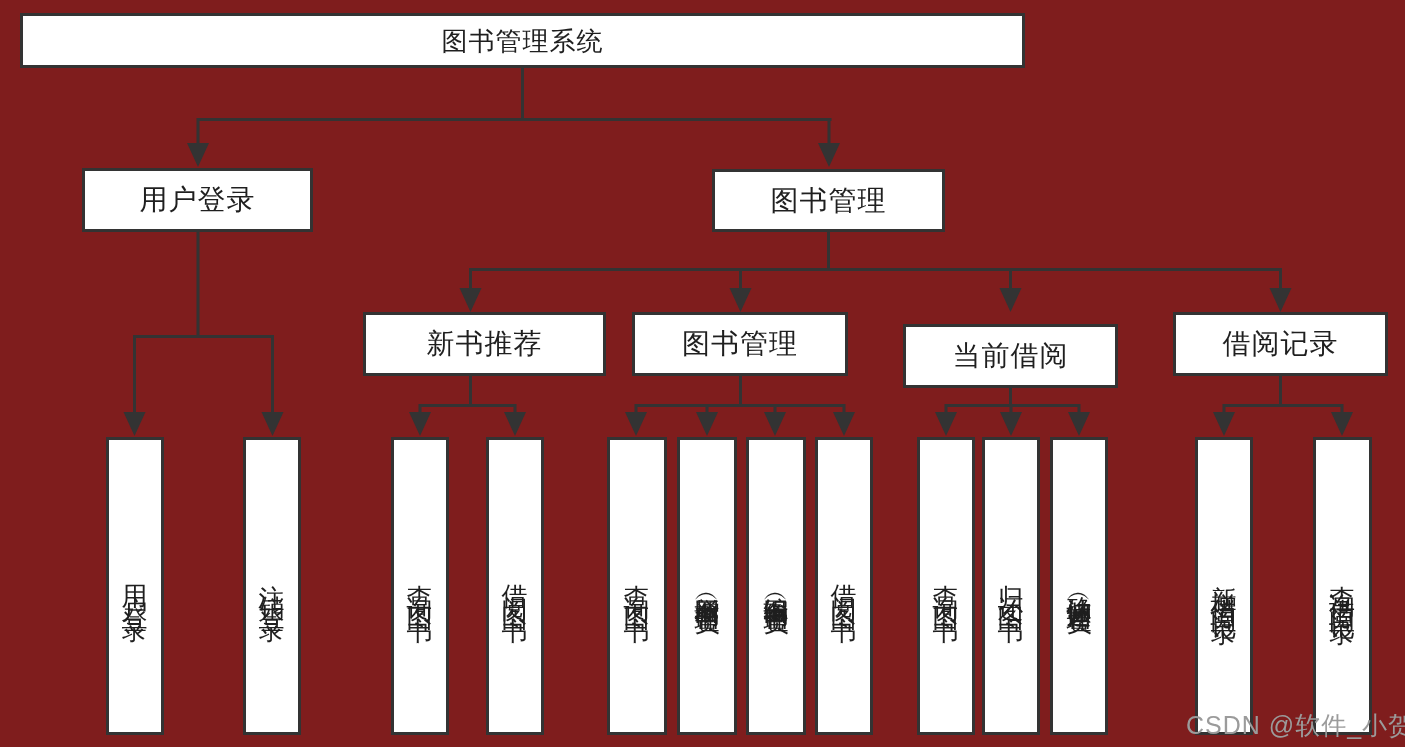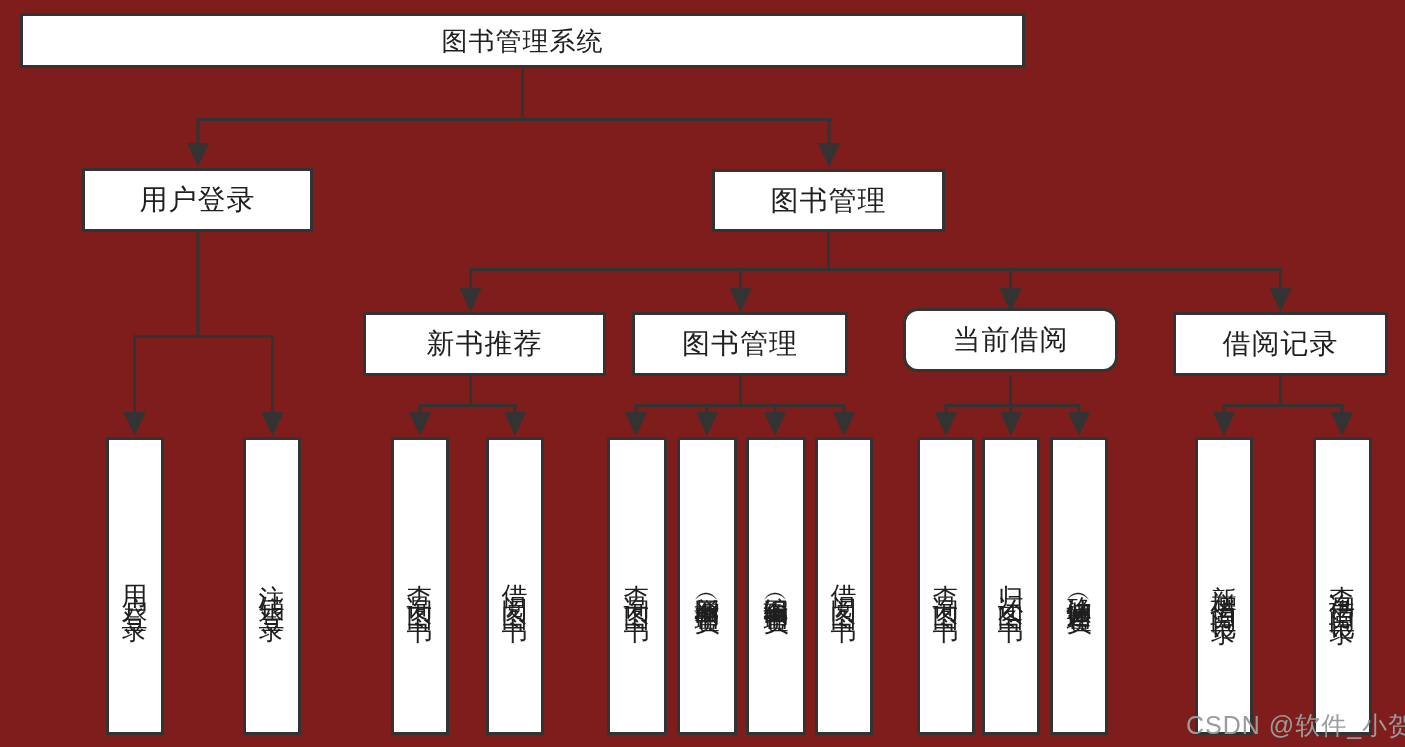--- a/index.html
+++ b/index.html
@@ -125,21 +125,21 @@
   <div class="node" style="left:712px; top:169px; width:233px; height:63px;">
     <span class="hlabel">图书管理</span>
   </div>
 
   <div class="node" style="left:363px; top:312px; width:243px; height:64px;">
     <span class="hlabel">新书推荐</span>
   </div>
   <div class="node" style="left:632px; top:312px; width:216px; height:64px;">
     <span class="hlabel">图书管理</span>
   </div>
-  <div class="node" style="left:903px; top:308px; width:215px; height:64px;border-radius:15px;">
+  <div class="node" style="left:903px; top:324px; width:215px; height:64px;">
     <span class="hlabel">当前借阅</span>
   </div>
   <div class="node" style="left:1173px; top:312px; width:215px; height:64px;text-align:center;">
     <span class="hlabel">借阅记录</span>
   </div>
 
   <div class="node leaf" style="left:106px; top:437px; width:58px; height:298px;">
     <span class="vtext v4">用户登录</span>
   </div>
   <div class="node leaf" style="left:243px; top:437px; width:58px; height:298px;">

